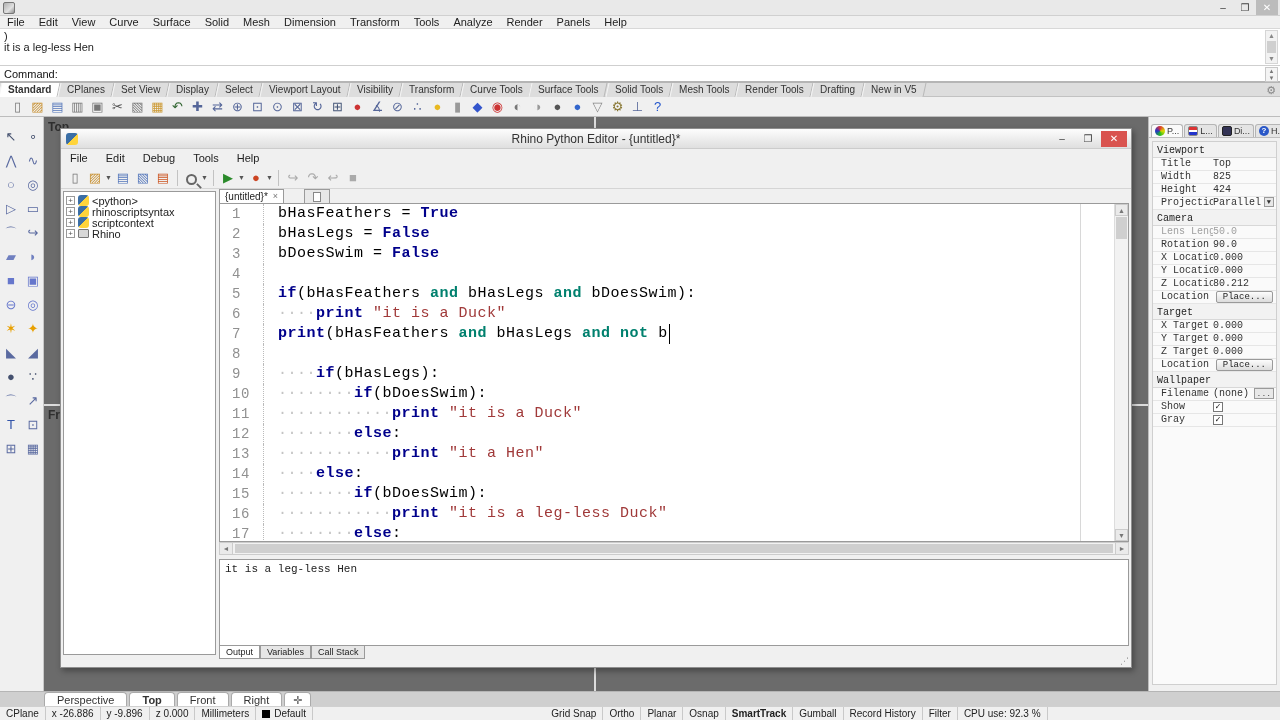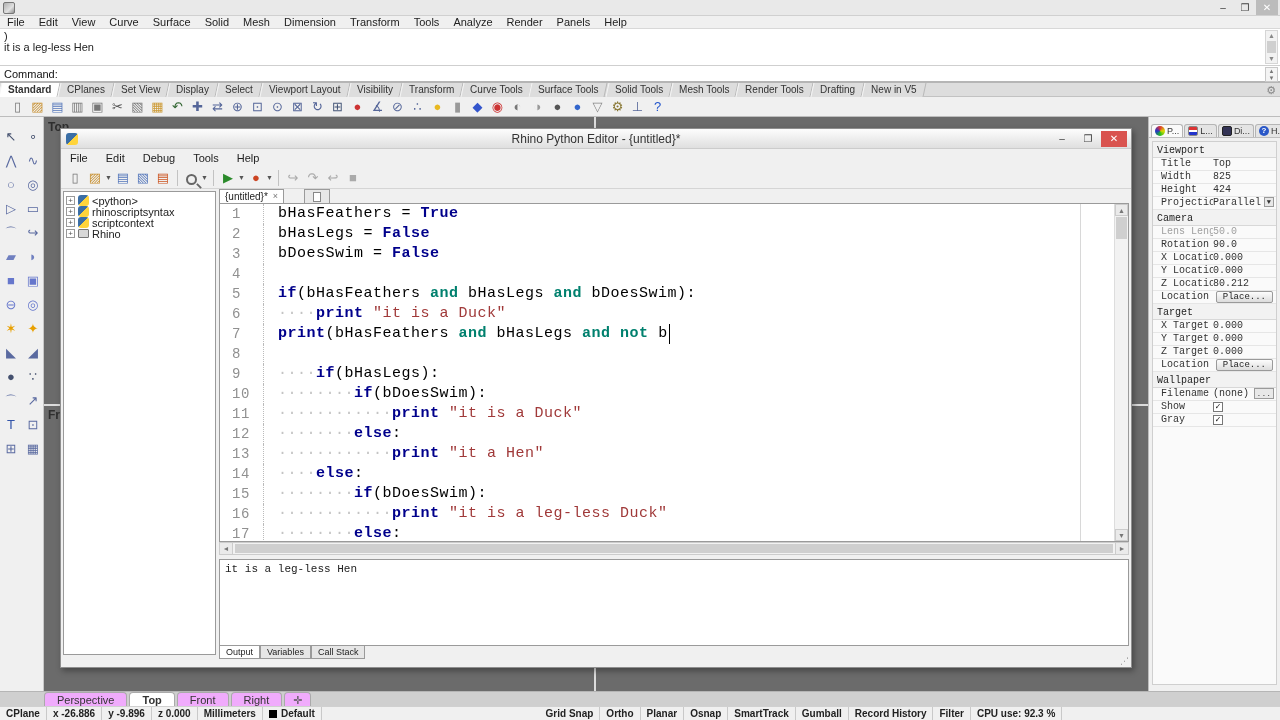--- a/index.html
+++ b/index.html
@@ -139,28 +139,28 @@
   #ed-output { position:absolute; left:158px; right:2px; top:430px; height:87px; background:#fff; border:1px solid #9a9a9a;
     font-family:"Liberation Mono", monospace; font-size:11px; color:#222; padding:3px 5px; }
   #ed-outtabs { position:absolute; left:158px; top:517px; height:13px; display:flex; font-size:9px; color:#222; }
   .outtab { border:1px solid #9a9a9a; border-top:none; background:#e6e6e6; padding:0 6px; line-height:12px; }
   .outtab.active { background:#fff; }
   #ed-grip { position:absolute; right:2px; bottom:1px; font-size:9px; color:#888; }
 
   
   #vptabs { left:0; top:691px; width:1280px; height:15px; background:#cfcfcf; border-top:1px solid #b5b5b5;
     display:flex; align-items:flex-end; padding-left:44px; font-size:11px; color:#333; }
-  .vtab { background:#f0abfc; border:1px solid #aaa; border-bottom:none; border-radius:4px 4px 0 0;
+  .vtab { background:#ffffff; border:1px solid #aaa; border-bottom:none; border-radius:4px 4px 0 0;
     padding:0 12px; height:14px; line-height:14px; margin-right:2px; }
   .vtab.active { background:#fff; font-weight:bold; }
   .vtab.add { padding:0 8px; color:#555; }
 
   #statusbar { left:0; top:706px; width:1280px; height:14px; background:#f0f0f0; display:flex;
     font-size:10px; color:#222; border-top:1px solid #d0d0d0; }
-  .scell { border-right:1px solid #c9c9c9; padding:1px 6px 0 6px; white-space:nowrap;font-weight:bold; }
+  .scell { border-right:1px solid #c9c9c9; padding:1px 6px 0 6px; white-space:nowrap; }
   .scell.bold { font-weight:bold; }
   .swatch { display:inline-block; width:8px; height:8px; background:#000; margin-right:4px; vertical-align:-1px; }
   .scell.flex { flex:1; border-right:none; }
 </style>
 </head>
 <body>
 
 <div id="titlebar" class="abs">
   <div id="app-icon" class="abs"></div>
   <div class="winbtns">

